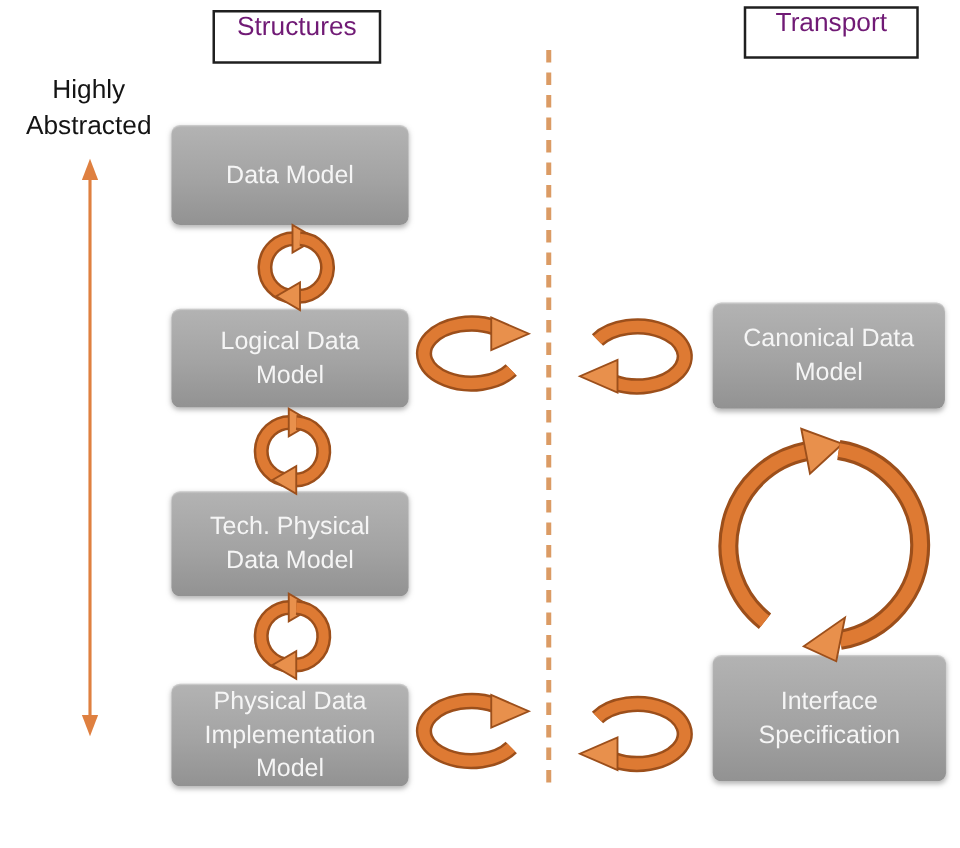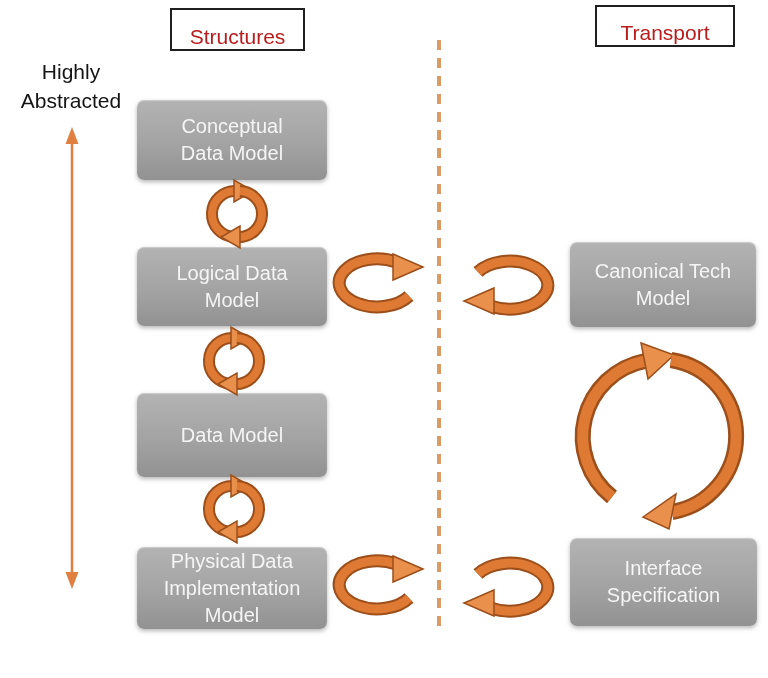--- a/index.html
+++ b/index.html
@@ -2,22 +2,22 @@
 <html><head>
 <meta charset="utf-8">
 <style>
   html,body{margin:0;padding:0;background:#ffffff;}
   #stage{
     position:relative;width:768px;height:678px;background:#ffffff;overflow:hidden;
     font-family:"Liberation Sans", sans-serif;
   }
   .hdr{
     position:absolute;background:#ffffff;border:2px solid #1f1f1f;
-    display:flex;align-items:flex-end;justify-content:center;
-    font-size:21px;color:#b91c1c;
+    display:flex;align-items:flex-start;justify-content:center;
+    font-size:21px;color:#701a75;
   }
   .gbox{
     position:absolute;
     background:linear-gradient(180deg,#b3b3b3 0%,#a3a3a3 55%,#929292 100%);
     border-radius:7px;color:#f5f5f5;font-size:20px;line-height:27px;
     display:flex;flex-direction:column;justify-content:center;text-align:center;
     box-shadow:0 2px 4px rgba(110,110,110,.5), inset 0 1px 1px rgba(255,255,255,.35);
   }
   .axis-label{
     position:absolute;width:132px;text-align:center;
@@ -33,41 +33,41 @@
   <div class="hdr" style="left:170px;top:8px;width:131px;height:39px">
     <span>Structures</span>
   </div>
   <div class="hdr" style="left:595px;top:5px;width:136px;height:38px">
     <span>Transport</span>
   </div>
 
   <div class="axis-label" style="left:5px;top:57px">Highly Abstracted</div>
 
   <div class="gbox" style="left:137px;top:100px;width:190px;height:80px">
-    <div>Conceptual</div>
     <div>Data Model</div>
   </div>
   <div class="gbox" style="left:137px;top:247px;width:190px;height:79px">
     <div>Logical Data</div>
     <div>Model</div>
   </div>
   <div class="gbox" style="left:137px;top:393px;width:190px;height:84px">
+    <div>Tech. Physical</div>
     <div>Data Model</div>
   </div>
   <div class="gbox" style="left:137px;top:547px;width:190px;height:82px">
     <div>Physical Data</div>
     <div>Implementation</div>
     <div>Model</div>
   </div>
 
   <div class="gbox" style="left:570px;top:242px;width:186px;height:85px">
-    <div>Canonical Tech</div>
+    <div>Canonical Data</div>
     <div>Model</div>
   </div>
-  <div class="gbox" style="left:570px;top:538px;width:187px;height:88px">
+  <div class="gbox" style="left:570px;top:524px;width:187px;height:101px">
     <div>Interface</div>
     <div>Specification</div>
   </div>
 
   <svg class="overlay" width="768" height="678" viewBox="0 0 768 678">
     <defs>
 
       <g id="cycle-sym">
         <path d="M -3 23 A 23 23 0 0 1 -1 -23" fill="none" stroke="#9C4F1B" stroke-width="12"></path>
         <path d="M -3 23 A 23 23 0 0 1 -1 -23" fill="none" stroke="#DE7A33" stroke-width="8"></path>

